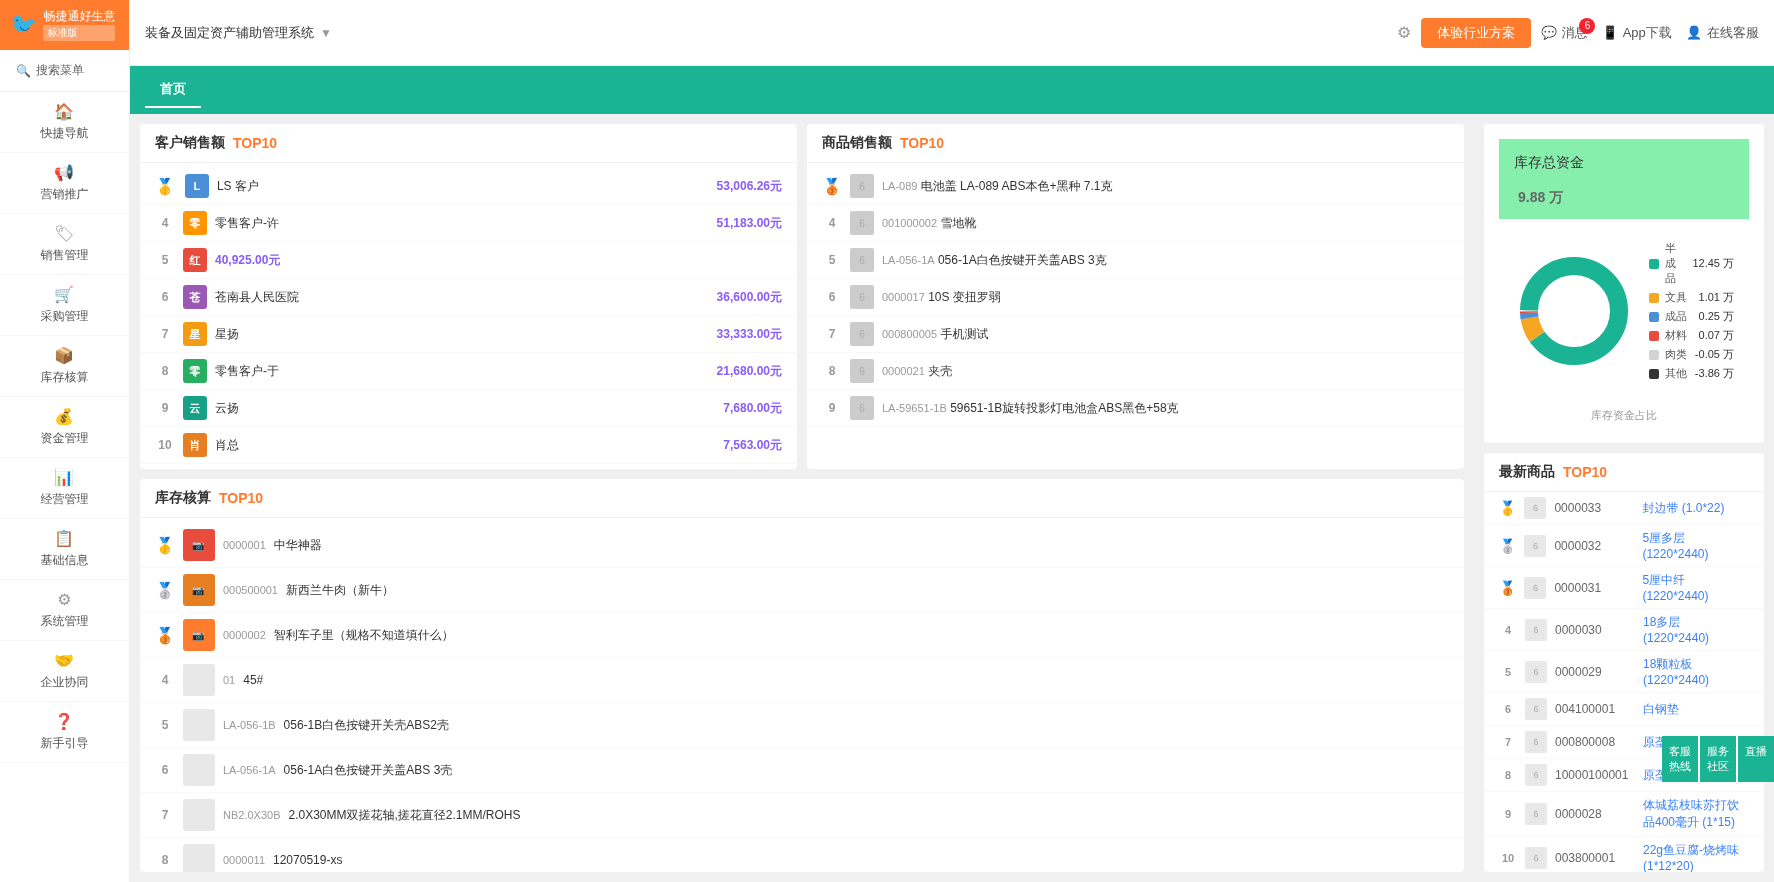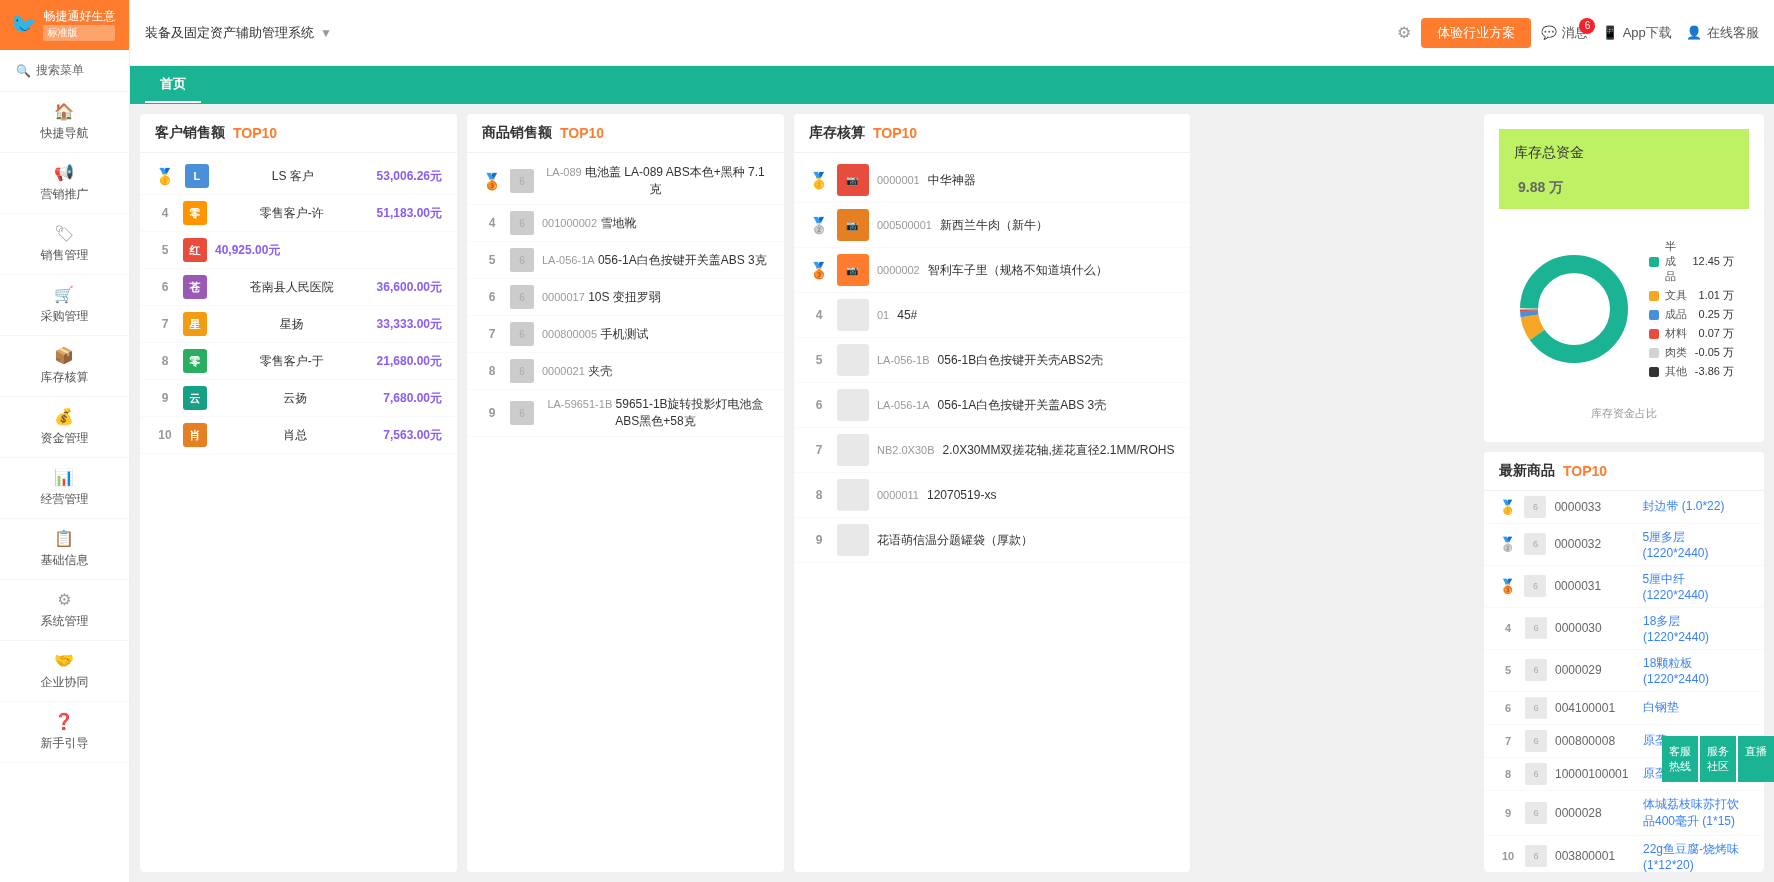--- a/index.html
+++ b/index.html
@@ -131,21 +131,21 @@
       align-items: center;
       justify-content: center;
     }
 
     
     .tabbar {
       background: #1ab394;
       display: flex;
       align-items: center;
       padding: 0 15px;
-      height: 38px;
+      height: 48px;
     }
     .tabbar-tab {
       color: #fff;
       padding: 8px 15px;
       cursor: pointer;
       font-size: 13px;
       border-bottom: 2px solid transparent;
     }
     .tabbar-tab.active {
       border-bottom: 2px solid #fff;
@@ -159,24 +159,23 @@
       display: flex;
       gap: 0;
       background: #f0f0f0;
     }
 
     
     .content-main {
       flex: 1;
       padding: 10px;
       display: flex;
-      flex-direction: row;
+      flex-direction: column;
       gap: 10px;
       min-width: 0;
-      text-align: center;
     }
 
     
     .content-right {
       width: 300px;
       flex-shrink: 0;
       background: #f0f0f0;
       padding: 10px;
       display: flex;
       flex-direction: column;
@@ -685,27 +684,27 @@
     <span>花语萌信温分题罐袋（厚款）</span>
   </div>
           </div>
       </div>
 
     </div>
 
     <div class="content-right">
 
       <div class="inventory-card card">
-        <div style="background: #bef264; padding: 15px 15px 10px;">
+        <div style="background: #86efac; padding: 15px 15px 10px;">
           <div class="inventory-title">库存总资金</div>
           <div class="inventory-amount">
             <span>9.88</span><span>万</span>
           </div>
         </div>
-        <div class="chart-area" style="padding: 22px 15px; margin-top: 8px;">
+        <div class="chart-area" style="padding: 22px 15px;">
 
           <div class="donut-container">
             <svg viewBox="0 0 120 120">
 
               <circle cx="60" cy="60" r="45" fill="none" stroke="#eee" stroke-width="18"></circle>
 
               <circle cx="60" cy="60" r="45" fill="none" stroke="#1ab394" stroke-width="18" stroke-dasharray="254.9 28.3" stroke-dashoffset="70.7" transform="rotate(-90 60 60)"></circle>
 
               <circle cx="60" cy="60" r="45" fill="none" stroke="#f5a623" stroke-width="18" stroke-dasharray="20.6 262.6" stroke-dashoffset="-184.2" transform="rotate(-90 60 60)"></circle>
 

